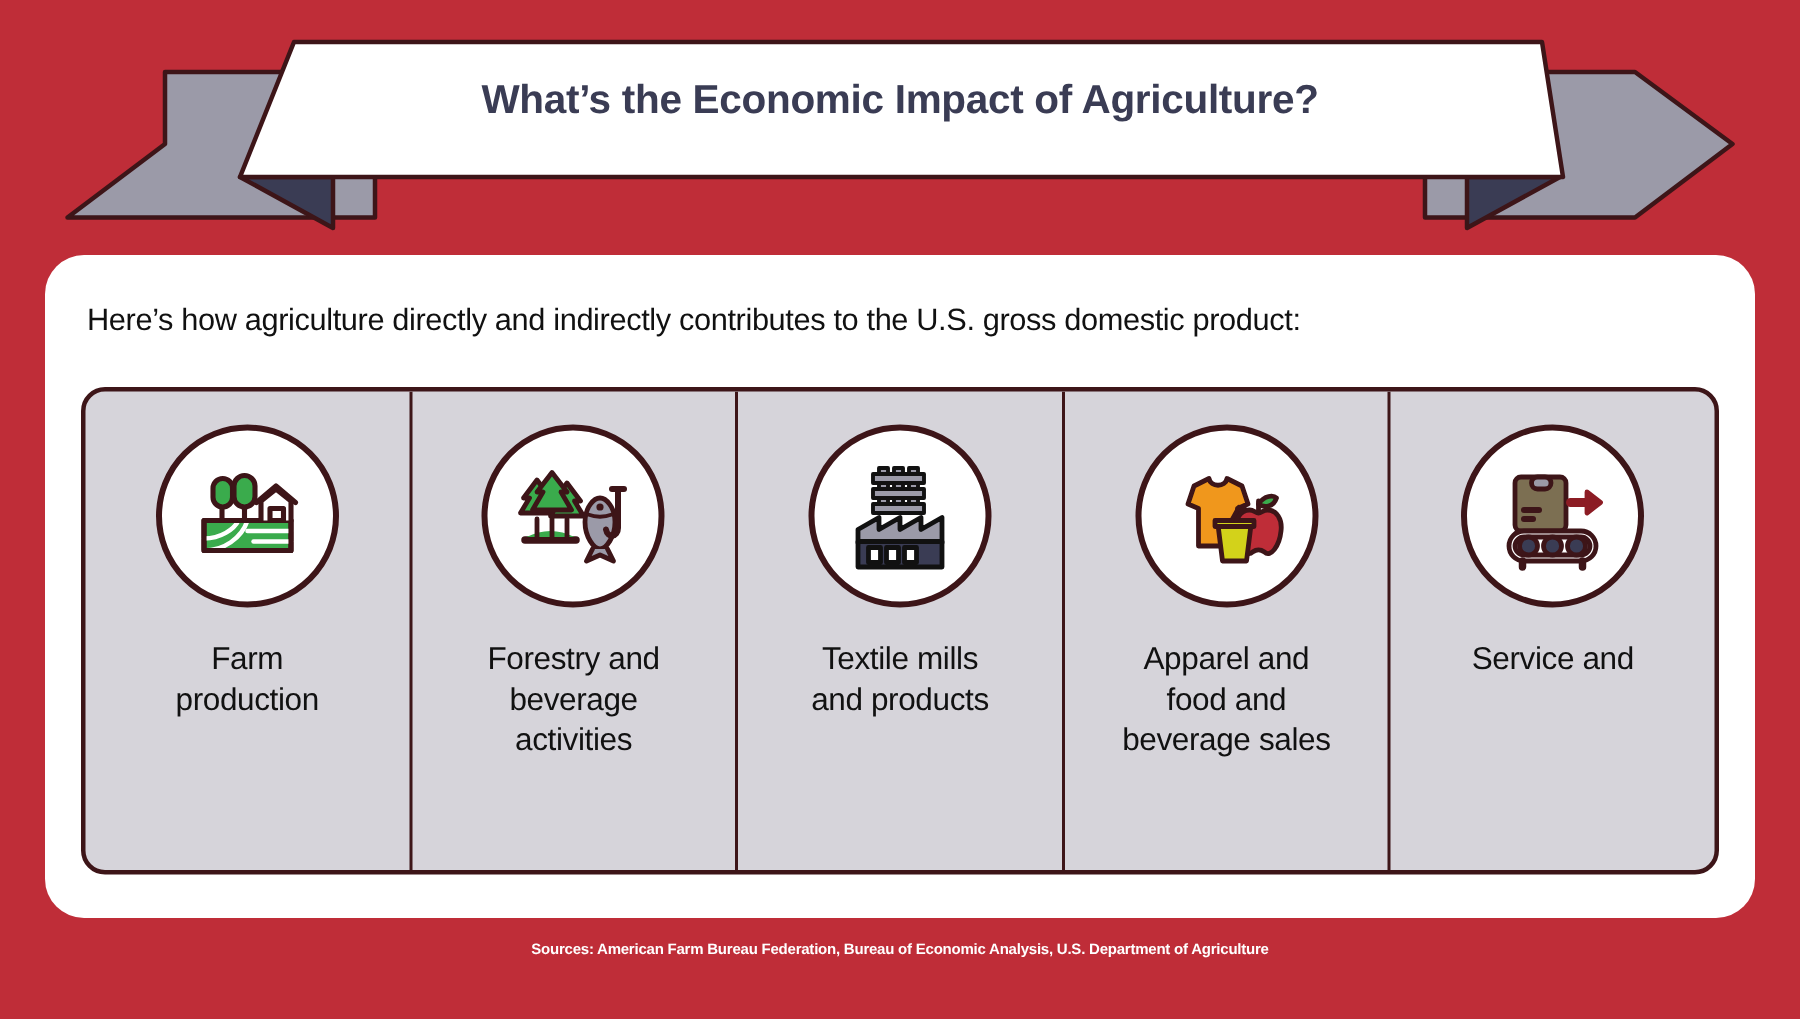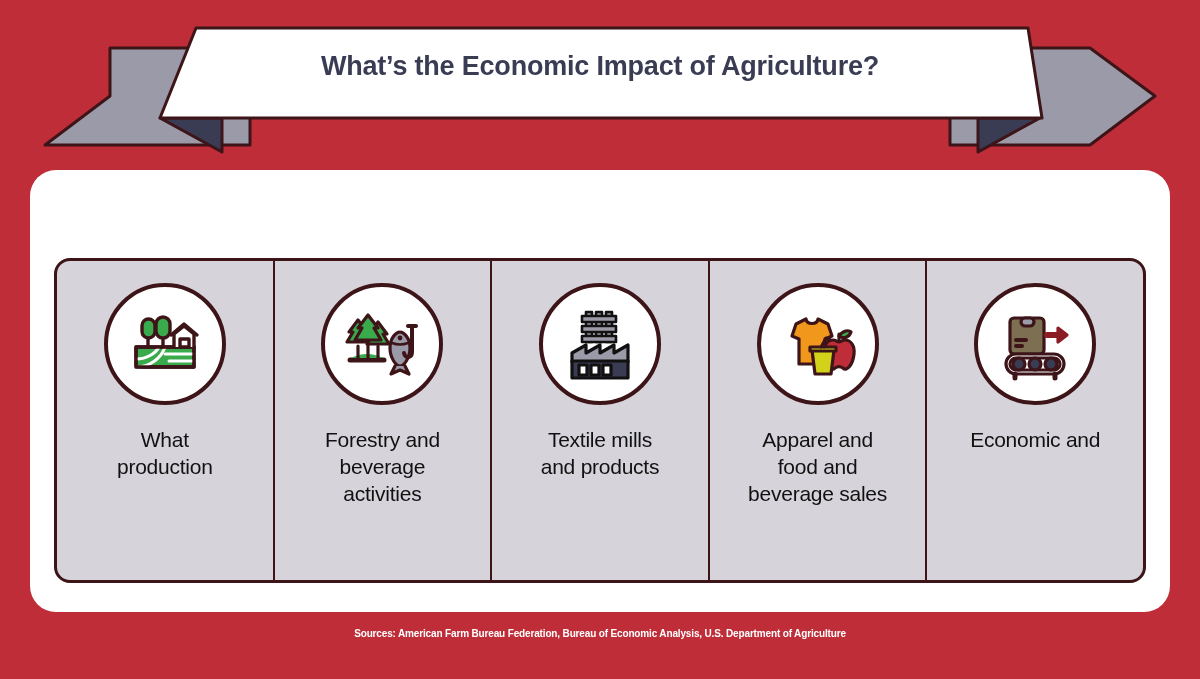--- a/index.html
+++ b/index.html
@@ -137,20 +137,21 @@
 
     <polygon points="1040,118 978,118 978,152" fill="#3a3c54" stroke="#3d1518" stroke-width="3" stroke-linejoin="round"></polygon>
 
     <polygon points="196,28 1028,28 1042,118 160,118" fill="#ffffff" stroke="#3d1518" stroke-width="3" stroke-linejoin="round"></polygon>
   </svg>
   <div id="banner-title">What’s the Economic Impact of Agriculture?</div>
 </div>
 
 <div id="white-card">
 
+  <div id="card-subtitle">Here’s how agriculture directly and indirectly contributes to the U.S. gross domestic product:</div>
 
   <div id="gray-panel">
 
     <div class="cell">
       <div class="icon-circle">
         <svg width="80" height="80" viewBox="0 0 80 80">
           <g stroke="#3d1518" stroke-width="3.4" stroke-linejoin="round" stroke-linecap="round">
 
             <path d="M11 43 H69 V63 H11 Z" fill="#3aab4c"></path>
 
@@ -166,21 +167,21 @@
             <path d="M38 43 V31" fill="none"></path>
             <rect x="31" y="13" width="14" height="21" rx="7" fill="#3aab4c"></rect>
 
             <path d="M49 43 V30 L59 22 L69 30 V43" fill="#ffffff"></path>
             <path d="M46 31 L59 20 L72 31" fill="none"></path>
             <rect x="55" y="35" width="9" height="8" fill="#ffffff"></rect>
           </g>
         </svg>
       </div>
       <div class="cell-label">
-        <div>What</div>
+        <div>Farm</div>
         <div>production</div>
       </div>
     </div>
 
     <div class="cell">
       <div class="icon-circle">
         <svg width="80" height="80" viewBox="0 0 80 80">
           <g stroke="#3d1518" stroke-width="3.2" stroke-linejoin="round" stroke-linecap="round">
 
             <path d="M8 56 H42" fill="none" stroke-width="5"></path>
@@ -295,20 +296,20 @@
             <circle cx="24" cy="60" r="6" fill="#3a3c54"></circle>
             <circle cx="40" cy="60" r="6" fill="#3a3c54"></circle>
             <circle cx="56" cy="60" r="6" fill="#3a3c54"></circle>
 
             <path d="M20 70 V74" fill="none" stroke-width="5"></path>
             <path d="M60 70 V74" fill="none" stroke-width="5"></path>
           </g>
         </svg>
       </div>
       <div class="cell-label">
-        <div>Economic and</div>
+        <div>Service and</div>
       </div>
     </div>
 
   </div>
 </div>
 
 <div id="sources">Sources: American Farm Bureau Federation, Bureau of Economic Analysis, U.S. Department of Agriculture</div>
 
 </body></html>

